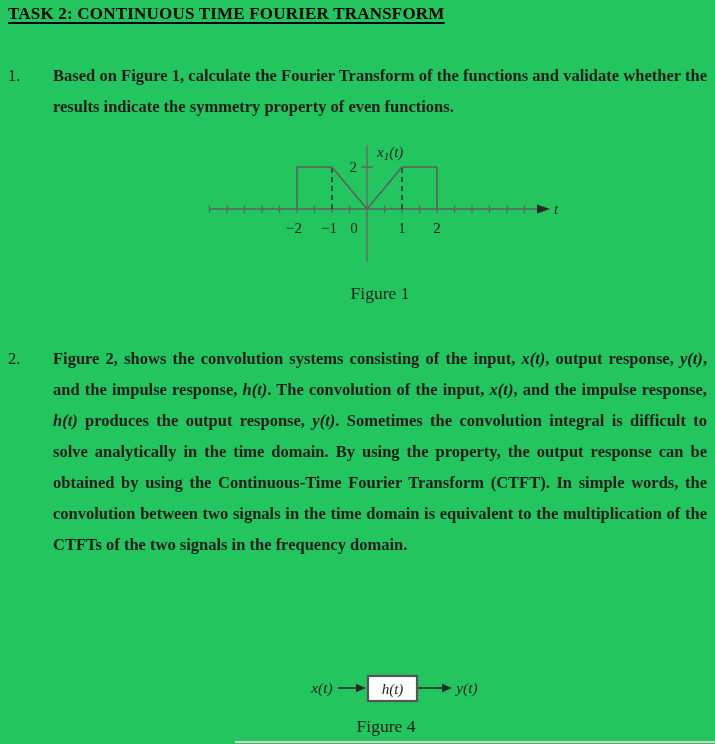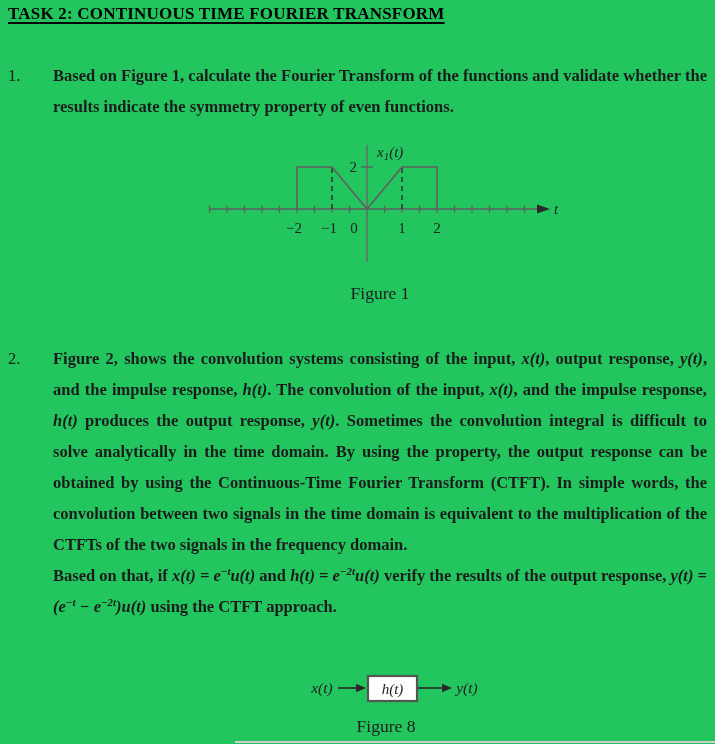--- a/index.html
+++ b/index.html
@@ -88,31 +88,30 @@
         <text x="437" y="233" font-size="15" text-anchor="middle">2</text>
       </g>
   </svg>
 
   <div class="fig-caption" id="fig1-caption">Figure 1</div>
 
   <div class="item" id="item2">
     <span class="item-num">2.</span>
     <div class="item-body">
       <p>Figure 2, shows the convolution systems consisting of the input, <span class="math">x(t)</span>, output response, <span class="math">y(t)</span>, and the impulse response, <span class="math">h(t)</span>. The convolution of the input, <span class="math">x(t)</span>, and the impulse response, <span class="math">h(t)</span> produces the output response, <span class="math">y(t)</span>. Sometimes the convolution integral is difficult to solve analytically in the time domain. By using the property, the output response can be obtained by using the Continuous-Time Fourier Transform (CTFT). In simple words, the convolution between two signals in the time domain is equivalent to the multiplication of the CTFTs of the two signals in the frequency domain.</p>
-      <p>Based on that, if <span class="math">x(t) = e<sup>−t</sup>u(t)</span> and <span class="math">h(t) = e<sup>−2t</sup>u(t)</span> verify the results of the output response, <span class="math">y(t) = (e<sup>−t</sup> − e<sup>−2t</sup>)u(t)</span> using the CTFT approach.</p>
     </div>
   </div>
 
   <svg id="fig2" width="195" height="45" viewBox="300 663 195 45">
     <text x="322" y="693" font-size="15.5" text-anchor="middle" class="fig-it">x(t)</text>
     <line x1="338" y1="688" x2="357" y2="688" stroke="#2a2a2a" stroke-width="1.6"></line>
     <polygon points="356,683.8 366,688 356,692.2" fill="#2a2a2a"></polygon>
     <rect x="368" y="676" width="49" height="25" fill="#ffffff" stroke="#555555" stroke-width="2.2"></rect>
     <text x="392.5" y="694" font-size="15" text-anchor="middle" class="fig-it">h(t)</text>
     <line x1="418" y1="688" x2="443" y2="688" stroke="#2a2a2a" stroke-width="1.6"></line>
     <polygon points="442,683.8 452,688 442,692.2" fill="#2a2a2a"></polygon>
     <text x="467" y="693" font-size="15.5" text-anchor="middle" class="fig-it">y(t)</text>
   </svg>
 
-  <div class="fig-caption" id="fig2-caption">Figure 8</div>
+  <div class="fig-caption" id="fig2-caption">Figure 4</div>
 
   <div class="edge-line"></div>
 </div>
 
 </body></html>

